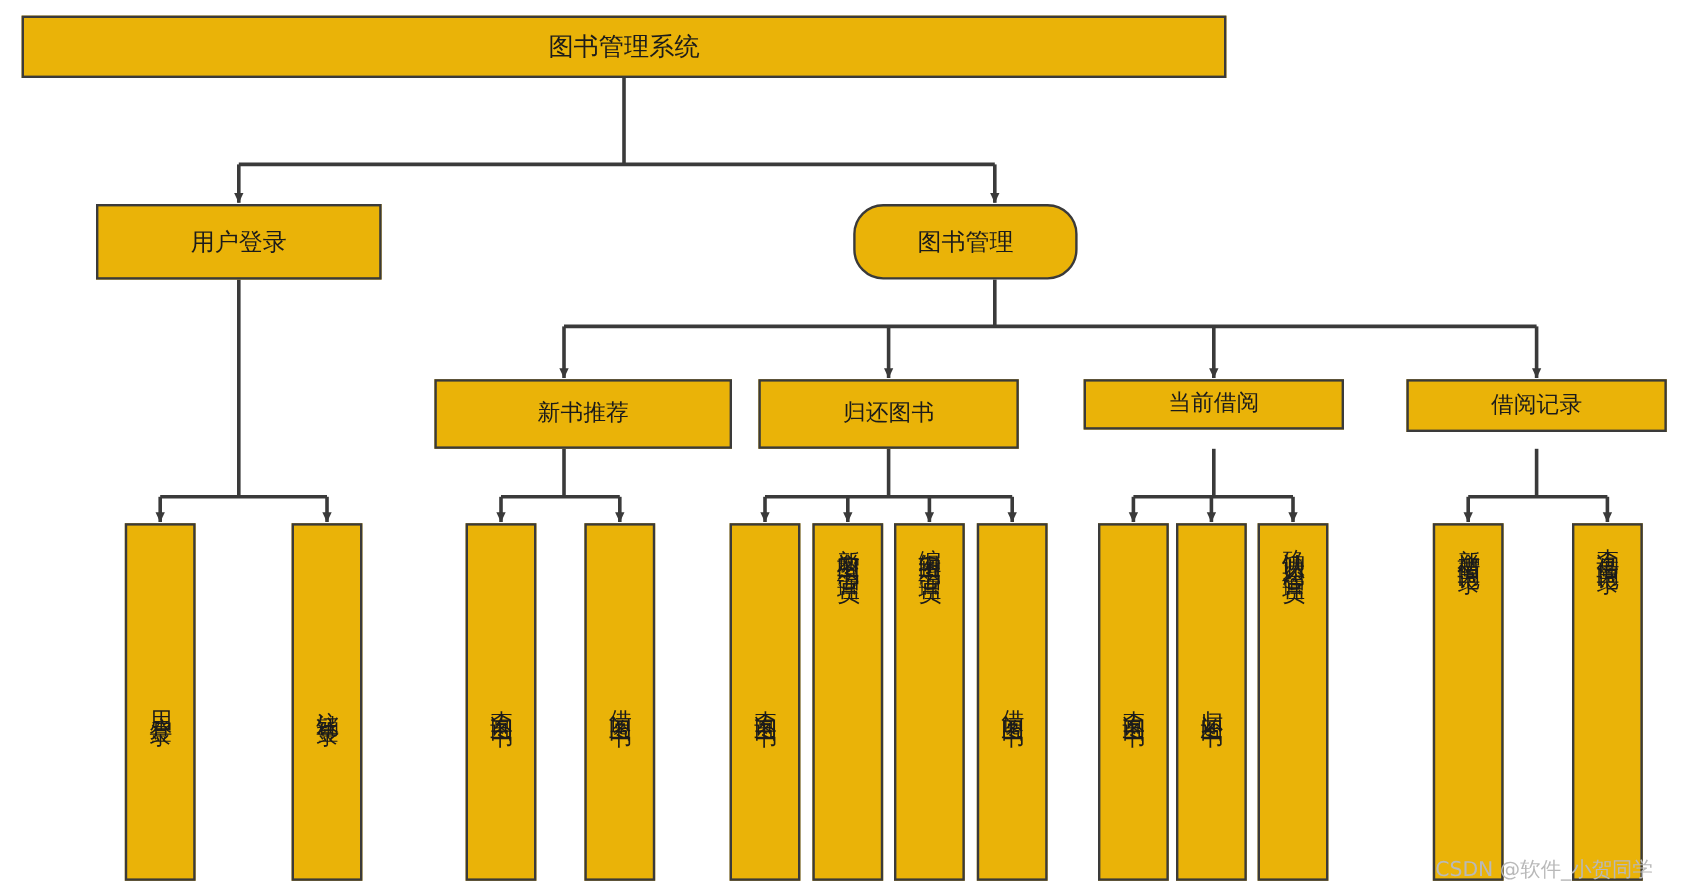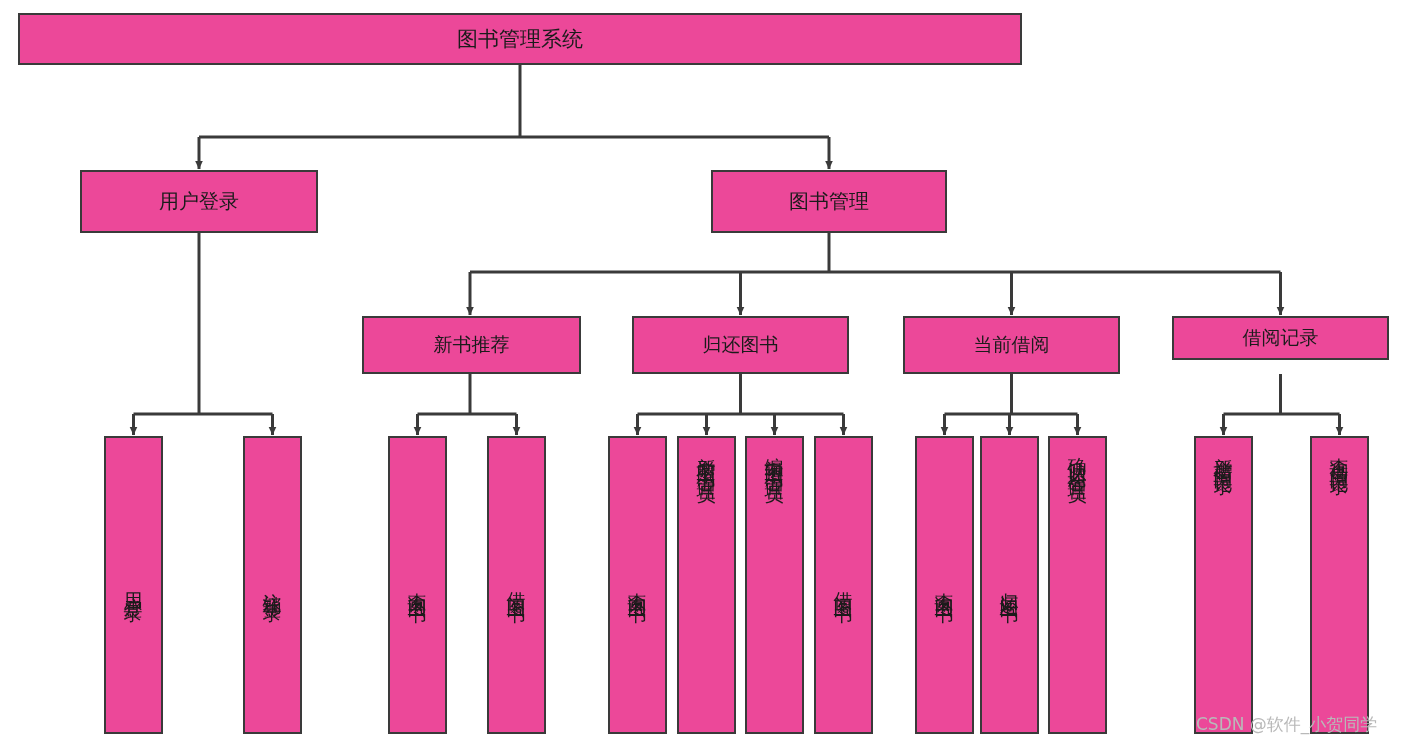--- a/index.html
+++ b/index.html
@@ -16,21 +16,21 @@
   }
   #canvas {
     position: absolute;
     left: 0; top: 0;
     width: 1405px;
     height: 747px;
   }
   .node-box {
     position: absolute;
     box-sizing: border-box;
-    background: #ec4899;
+    background: #eab308;
     border: 2px solid #3a3a3a;
     display: flex;
     align-items: center;
     justify-content: center;
     color: #1b1b1b;
   }
   .node-label {
     text-align: center;
     line-height: 1.05;
     white-space: pre;
@@ -104,30 +104,30 @@
     </g>
 </svg>
 
 <div id="nodes">
     <div class="node-box lvl1" style="left: 18px; top: 13px; width: 1004px; height: 52px;">
       <span class="node-label">图书管理系统</span>
     </div>
     <div class="node-box lvl2" style="left: 80px; top: 170px; width: 238px; height: 63px;">
       <span class="node-label">用户登录</span>
     </div>
-    <div class="node-box lvl2" style="left: 711px; top: 170px; width: 236px; height: 63px;">
+    <div class="node-box lvl2" style="left: 711px; top: 170px; width: 187px; height: 63px; border-radius: 25px;">
       <span class="node-label">图书管理</span>
     </div>
-    <div class="node-box lvl3" style="left: 362px; top: 316px; width: 219px; height: 58px;">
+    <div class="node-box lvl3" style="left: 362px; top: 316px; width: 248px; height: 58px;">
       <span class="node-label">新书推荐</span>
     </div>
     <div class="node-box lvl3" style="left: 632px; top: 316px; width: 217px; height: 58px;">
       <span class="node-label">归还图书</span>
     </div>
-    <div class="node-box lvl3" style="left: 903px; top: 316px; width: 217px; height: 58px;">
+    <div class="node-box lvl3" style="left: 903px; top: 316px; width: 217px; height: 42px;">
       <span class="node-label">当前借阅</span>
     </div>
     <div class="node-box lvl3" style="left: 1172px; top: 316px; width: 217px; height: 44px;">
       <span class="node-label">借阅记录</span>
     </div>
     <div class="node-box lvl4 leaf centered" style="left: 104px; top: 436px; width: 59px; height: 298px;">
       <span class="node-label">用户登录</span>
     </div>
     <div class="node-box lvl4 leaf centered" style="left: 243px; top: 436px; width: 59px; height: 298px;">
       <span class="node-label">注销登录</span>

